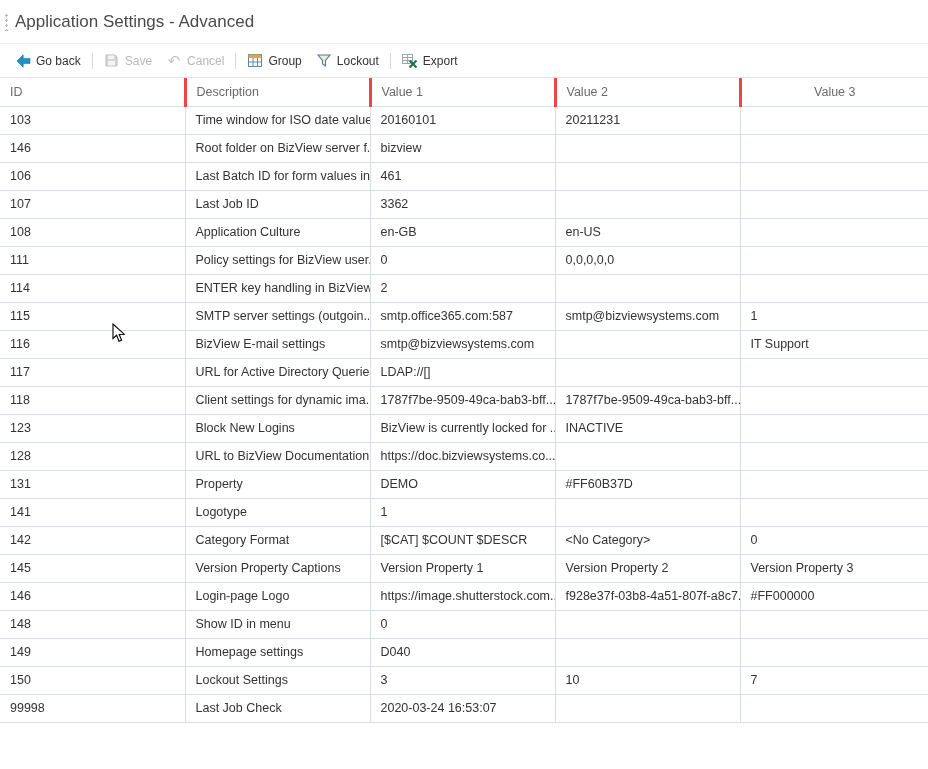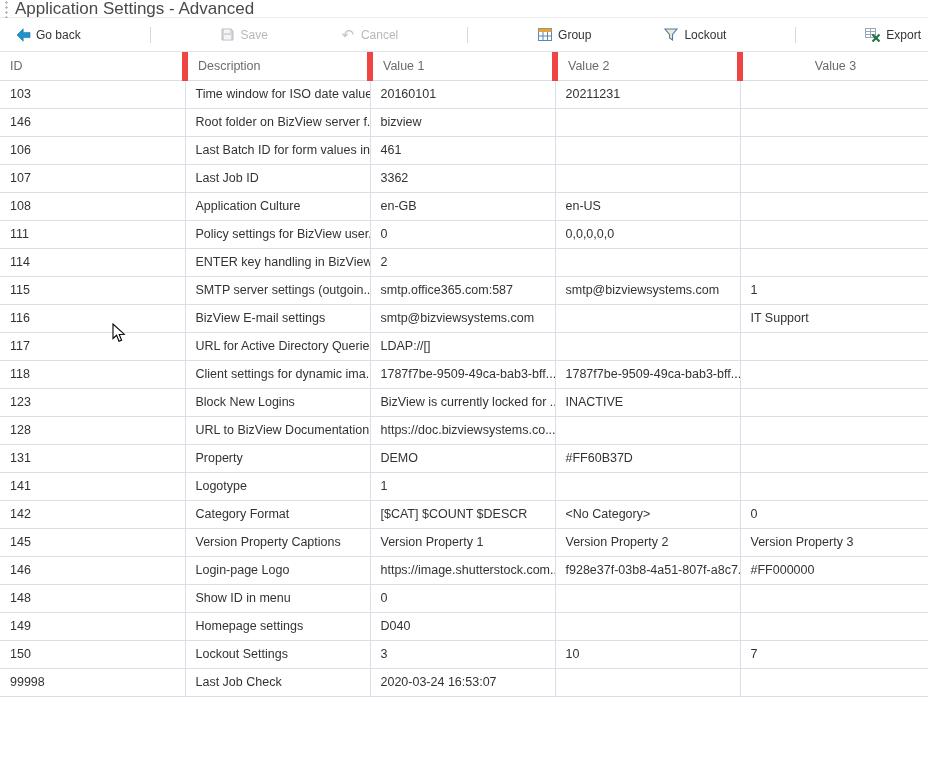--- a/index.html
+++ b/index.html
@@ -6,21 +6,21 @@
   html, body {
     width: 928px; height: 769px;
     overflow: hidden;
     background: #ffffff;
     font-family: "Liberation Sans", "DejaVu Sans", sans-serif;
     position: relative;
   }
 
   
   .titlebar {
-    height: 18px;
+    height: 44px;
     display: flex;
     align-items: center;
     padding-left: 4px;
     border-bottom: 1px solid #ececec;
     background: #ffffff;
   }
   .drag-handle {
     width: 5px; height: 18px;
     margin-right: 6px;
     background-image: radial-gradient(circle, #b9b9b9 1px, transparent 1.2px);
@@ -33,21 +33,20 @@
   }
 
   
   .toolbar {
     height: 34px;
     display: flex;
     align-items: center;
     padding-left: 8px;
     border-bottom: 1px solid #e4e4e4;
     background: #ffffff;
-    justify-content: space-between;
   }
   .tb-btn {
     display: flex;
     align-items: center;
     gap: 5px;
     padding: 4px 7px;
     font-size: 12px;
     color: #333333;
     cursor: pointer;
     border-radius: 2px;
@@ -75,21 +74,21 @@
   table.grid col.c4 { width: 188px; }
 
   table.grid th {
     height: 28px;
     font-weight: normal;
     text-align: left;
     font-size: 12.5px;
     color: #6b6b6b;
     padding: 0 10px;
     border-bottom: 1px solid #d8dfe9;
-    border-right: 6px solid #ef4444;
+    border-right: 3px solid #ef4444;
     background: #ffffff;
     white-space: nowrap;
     overflow: hidden;
     cursor: pointer;
   }
   table.grid th:last-child { border-right: none; text-align: center; }
 
   table.grid td {
     height: 28px;
     font-size: 12.5px;

